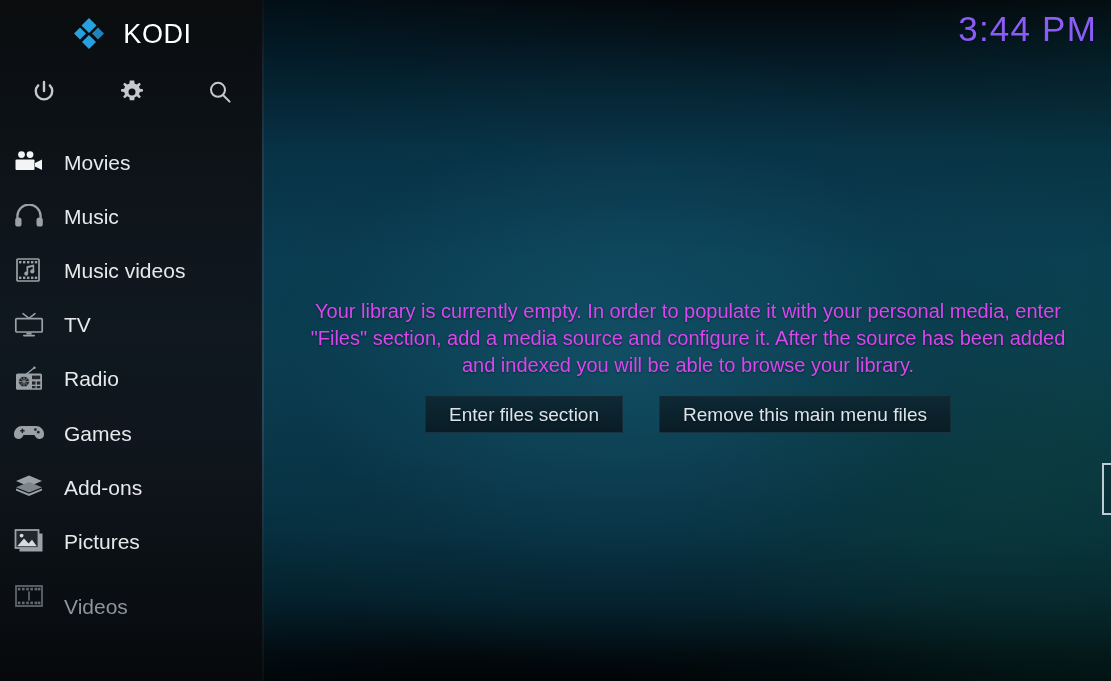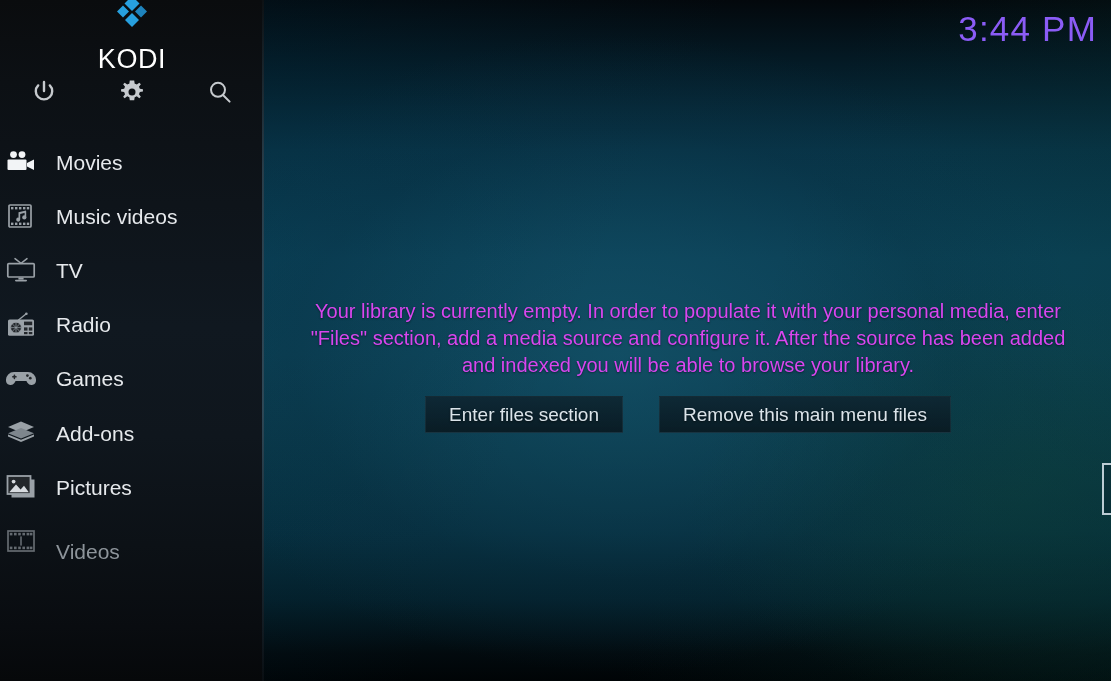--- a/index.html
+++ b/index.html
@@ -69,21 +69,20 @@
     background:linear-gradient(180deg, rgba(70,110,130,0.05) 0%, rgba(90,140,165,0.35) 25%, rgba(90,145,170,0.40) 60%, rgba(40,70,90,0.10) 100%);
   }
 
   
   .logo-row {
     position:absolute;
     left:0; top:12px;
     width:264px; height:44px;
     display:flex; align-items:center; justify-content:center;
     gap:17px;
-    flex-direction:column;
   }
   .logo-mark { width:34px; height:34px; display:block; flex:0 0 auto; }
   .logo-text {
     color:#ffffff;
     font-size:27px;
     letter-spacing:0.6px;
     font-weight:400;
     line-height:1;
     white-space:nowrap;
   }
@@ -101,21 +100,21 @@
     cursor:pointer;
   }
   .icon-btn svg { display:block; }
 
   
   .menu { position:absolute; left:0; top:135px; width:264px; }
   .menu-item {
     position:relative;
     height:54.2px;
     display:flex; align-items:center;
-    padding-left:0;
+    padding-left:8px;
     cursor:pointer;
   }
   .menu-icon {
     width:42px; height:32px;
     display:flex; align-items:center; justify-content:center;
     flex:0 0 auto;
   }
   .menu-icon svg { display:block; }
   .menu-label {
     margin-left:14px;
@@ -248,20 +247,30 @@
             <circle cx="7.5" cy="4.6" r="3.4" fill="#f2f4f6"></circle>
             <circle cx="16" cy="4.6" r="3.4" fill="#f2f4f6"></circle>
             <rect x="1.5" y="9.6" width="19" height="10.5" rx="1" fill="#f2f4f6"></rect>
             <polygon points="21,13 28,9.6 28,20.1 21,16.6" fill="#f2f4f6"></polygon>
           </svg>
         </span>
         <span class="menu-label">Movies</span>
       </div>
 
 
+      <div class="menu-item">
+        <span class="menu-icon">
+          <svg width="30" height="24" viewBox="0 0 30 24" xmlns="http://www.w3.org/2000/svg">
+            <path d="M3.4 16 V12.2 A11.6 11.6 0 0 1 26.6 12.2 V16" stroke="#9aa1a7" stroke-width="2.3" fill="none" stroke-linecap="round"></path>
+            <rect x="1.2" y="13.4" width="6.3" height="9.2" rx="2.6" fill="#9aa1a7"></rect>
+            <rect x="22.5" y="13.4" width="6.3" height="9.2" rx="2.6" fill="#9aa1a7"></rect>
+          </svg>
+        </span>
+        <span class="menu-label">Music</span>
+      </div>
 
       <div class="menu-item">
         <span class="menu-icon">
           <svg width="28" height="26" viewBox="0 0 28 26" xmlns="http://www.w3.org/2000/svg">
             <rect x="2" y="2" width="22" height="22" rx="1" stroke="#9aa1a7" stroke-width="1.7" fill="none"></rect>
             <g fill="#9aa1a7">
               <rect x="4" y="4" width="2.4" height="2.4"></rect>
               <rect x="8" y="4" width="2.4" height="2.4"></rect>
               <rect x="12" y="4" width="2.4" height="2.4"></rect>
               <rect x="16" y="4" width="2.4" height="2.4"></rect>

